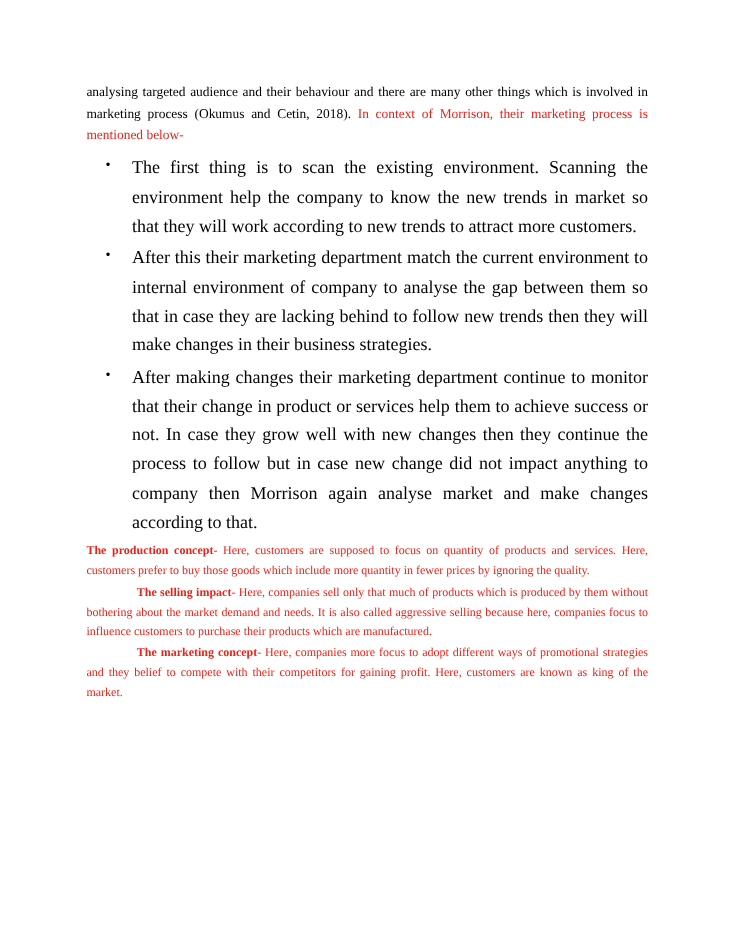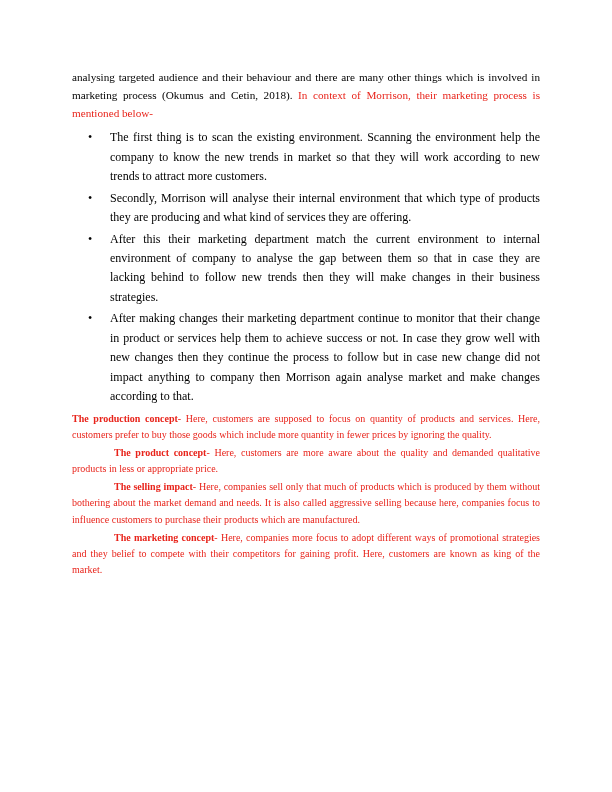--- a/index.html
+++ b/index.html
@@ -31,21 +31,21 @@
   .redtext { color: #e8231a; }
   .bold { font-weight: bold; }
 
   ul.bullets {
     list-style: none;
     margin: 6px 0 4px 0;
     padding: 0;
   }
   ul.bullets li {
     position: relative;
-    font-size: 12px;
+    font-size: 15px;
     line-height: 1.62;
     text-align: justify;
     padding-left: 38px;
     margin-bottom: 2px;
     color: #000000;
   }
   ul.bullets li::before {
     content: "\2022";
     position: absolute;
     left: 16px;
@@ -75,27 +75,25 @@
 </style>
 </head>
 <body>
 
 <div class="page">
 
   <p class="para"><span class="black">analysing targeted audience and their behaviour and there are many other things which is involved in marketing process (Okumus and Cetin, 2018).</span><span class="redtext"> In context of Morrison, their marketing process is mentioned below-</span></p>
 
   <ul class="bullets">
     <li>The first thing is to scan the existing environment. Scanning the environment help the company to know the new trends in market so that they will work according to new trends to attract more customers.</li>
-    <li>Secondly, Morrison will analyse their internal environment that which type of products they are producing and what kind of services they are offering.</li>
     <li> After this their marketing department match the current environment to internal environment of company to analyse the gap between them so that in case they are lacking behind to follow new trends then they will make changes in their business strategies.</li>
     <li>After making changes their marketing department continue to monitor that their change in product or services help them to achieve success or not. In case they grow well with new changes then they continue the process to follow but in case new change did not impact anything to company then Morrison again analyse market and make changes according to that.</li>
   </ul>
 
 
   <p class="block-red"><span class="bold">The production concept</span><span>- Here, customers are supposed to focus on quantity of products and services. Here, customers prefer to buy those goods which include more quantity in fewer prices by ignoring the quality.</span></p>
 
-  <p class="block-red p-indent"><span class="bold">The product concept</span><span>- Here, customers are more aware about the quality and demanded qualitative products in less or appropriate price.</span></p>
 
   <p class="block-red p-indent"><span class="bold">The selling impact</span><span>- Here, companies sell only that much of products which is produced by them without bothering about the market demand and needs. It is also called aggressive selling because here, companies focus to influence customers to purchase their products which are manufactured.</span></p>
 
   <p class="block-red p-indent"><span class="bold">The marketing concept</span><span>- Here, companies more focus to adopt different ways of promotional strategies and they belief to compete with their competitors for gaining profit. Here, customers are known as king of the market.</span></p>
 
 </div>
 
 </body></html>

